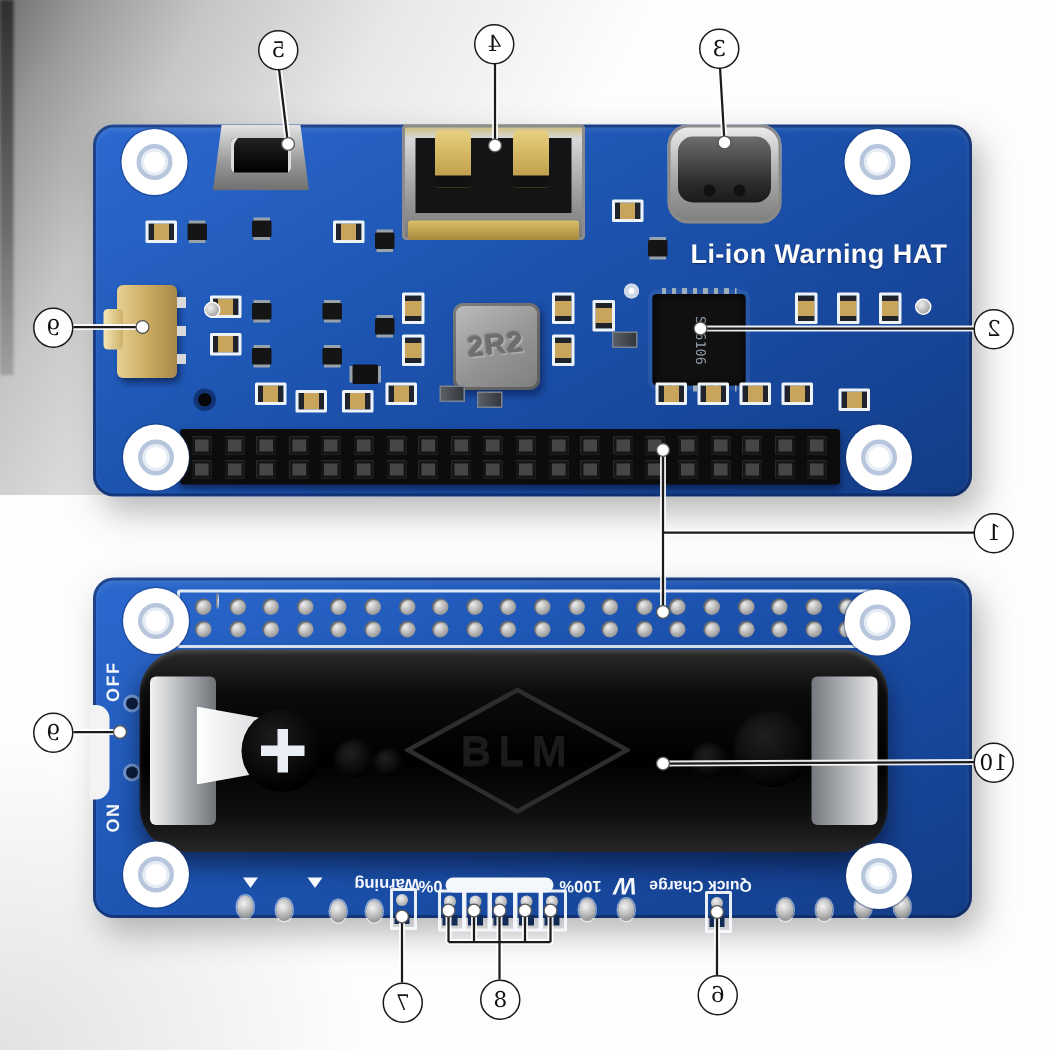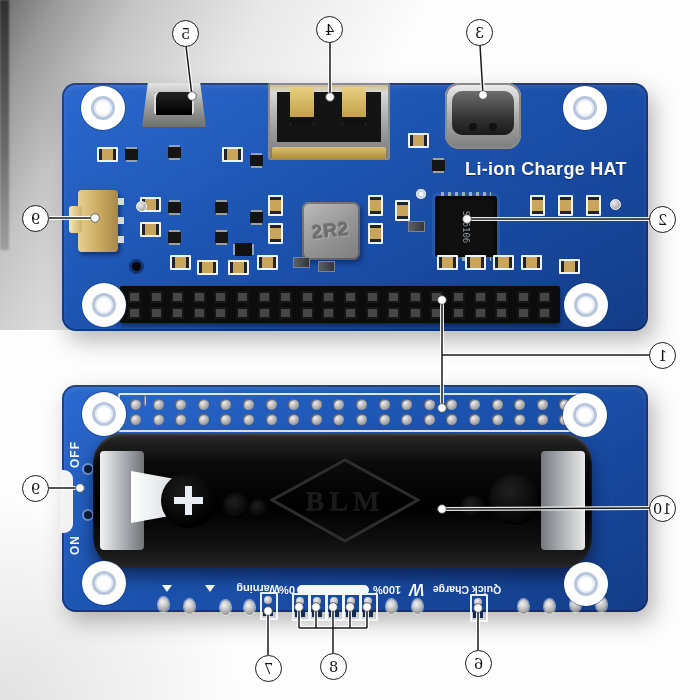--- a/index.html
+++ b/index.html
@@ -114,21 +114,21 @@
     background:linear-gradient(90deg,#f2f2f2,#a9adb1 55%,#6f7276);}
   .clipR{left:auto;right:7px;background:linear-gradient(270deg,#e9e9e9,#a9adb1 55%,#75787c);}
   .spring{position:absolute;left:38px;top:38px;width:58px;height:52px;
     background:linear-gradient(90deg,#ffffff,#cfd2d6);clip-path:polygon(0 0,100% 20%,100% 80%,0 100%);}
   .pluscircle{position:absolute;left:68px;top:40px;width:55px;height:55px;border-radius:50%;
     background:radial-gradient(circle at 40% 35%,#1d1d1d,#000 70%);display:flex;align-items:center;justify-content:center;}
   .pluscircle::after{content:"";position:absolute;left:13px;top:24px;width:29px;height:7px;background:#e9eef5;}
   .pluscircle::before{content:"";position:absolute;left:24px;top:13px;width:7px;height:29px;background:#e9eef5;}
   .screw{position:absolute;border-radius:50%;background:radial-gradient(circle at 40% 35%,#1f1f1f,#020202 75%);
     box-shadow:inset 0 0 3px #000,0 0 2px rgba(255,255,255,.08);}
-  .diamond-wrap{position:absolute;left:177px;top:24px;width:150px;height:87px;font-family:Liberation Serif, serif;}
+  .diamond-wrap{position:absolute;left:177px;top:24px;width:150px;height:87px;}
   .diamond-wrap svg{position:absolute;left:0;top:0;}
   .blm{position:absolute;left:0;top:0;width:150px;height:87px;display:flex;align-items:center;justify-content:center;
     font-weight:bold;font-size:28px;letter-spacing:5px;color:#1b1b1b;
     text-shadow:0 1px 0 rgba(255,255,255,.08),0 -1px 1px #000;}
   
   .silk{position:absolute;color:#f4f7fb;font-weight:bold;transform:rotate(180deg);text-align:center;}
   .ledbox{position:absolute;width:14px;height:24px;border:2px solid rgba(244,248,252,.95);border-radius:1px;}
   .ledbox::before{content:"";position:absolute;left:2px;top:2px;width:8px;height:8px;border-radius:50%;
     background:radial-gradient(circle at 40% 35%,#f2f2f2,#8f8f8f);}
   .ledbox::after{content:"";position:absolute;left:1px;bottom:2px;width:10px;height:7px;background:#132a55;}
@@ -169,21 +169,21 @@
       <div class="knob"></div>
       <div class="pins"></div>
     </div>
     <div class="ind">
       <span>2R2</span>
     </div>
     <div class="chipdot"></div>
     <div class="chip">
       <span>SW6106</span>
     </div>
-    <div class="title">Li-ion Charge HAT</div>
+    <div class="title">Li-ion Warning HAT</div>
     <div class="gpio" id="gpio">
         <i class="" style="left: 8px; top: 5px;"></i>
         <i class="" style="left: 29.6px; top: 5px;"></i>
         <i class="" style="left: 51.2px; top: 5px;"></i>
         <i class="" style="left: 72.8px; top: 5px;"></i>
         <i class="" style="left: 94.4px; top: 5px;"></i>
         <i class="" style="left: 116px; top: 5px;"></i>
         <i class="" style="left: 137.6px; top: 5px;"></i>
         <i class="" style="left: 159.2px; top: 5px;"></i>
         <i class="" style="left: 180.8px; top: 5px;"></i>

